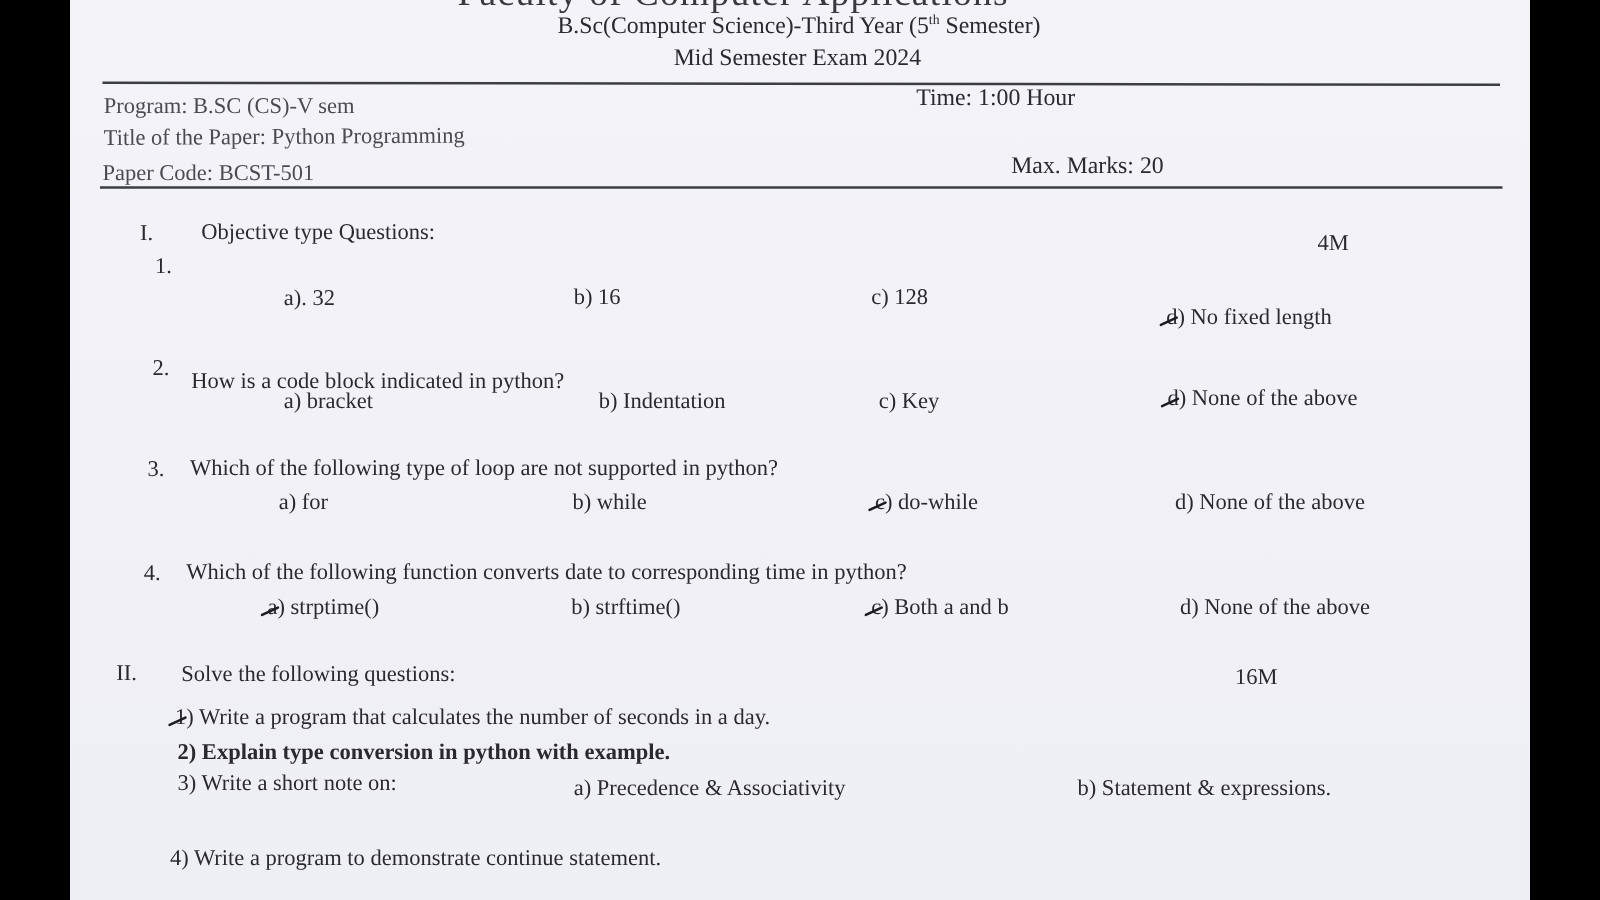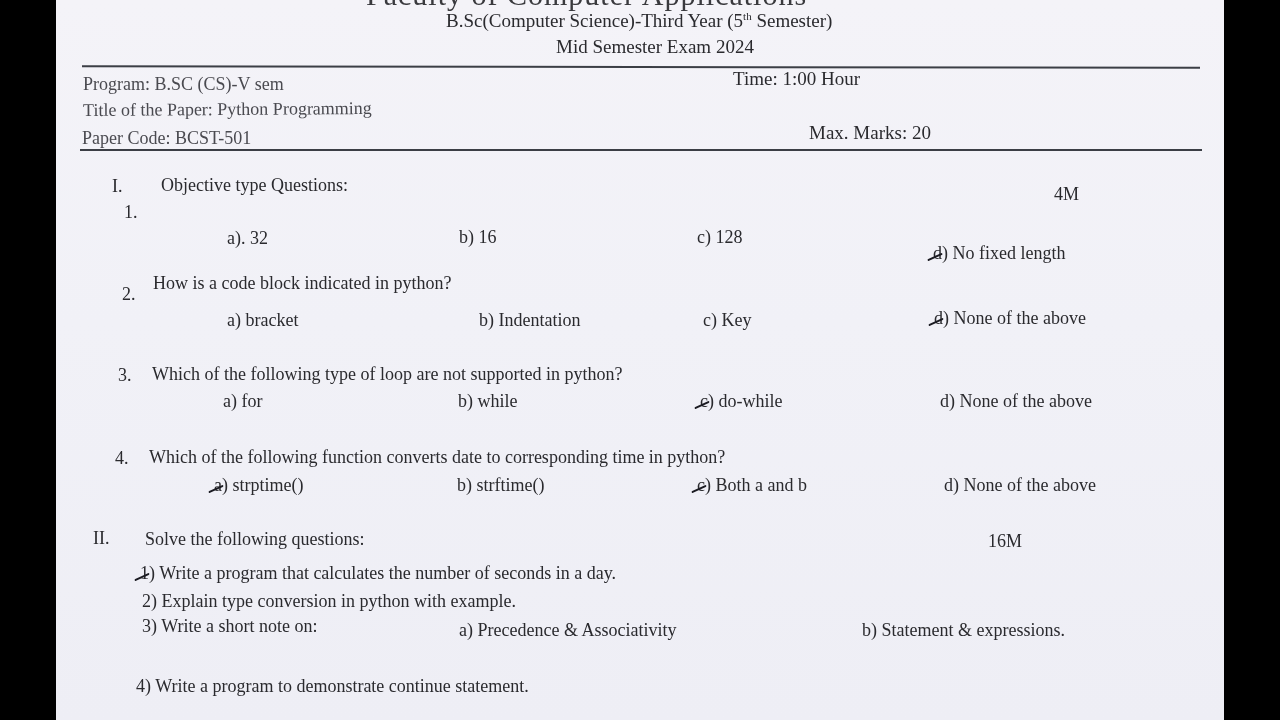--- a/index.html
+++ b/index.html
@@ -36,21 +36,21 @@
 </head>
 <body>
 
 <div class="paper">
 
   <div class="hdr-top">Faculty of Computer Applications</div>
 
   <div class="abs t19" style="left:354px; top:10px;">
     <span>B.Sc(Computer Science)-Third Year (5</span><sup>th</sup><span> Semester)</span>
   </div>
-  <div class="abs t19" style="left:464px; top:36px;">Mid Semester Exam 2024</div>
+  <div class="abs t19" style="left:447px; top:36px;">Mid Semester Exam 2024</div>
 
   <div class="rule" style="left:26px; top:66px; width:1118px; transform:rotate(0.08deg);"></div>
 
   <div class="abs t18 muted" style="left:27px; top:74px;">Program: B.SC (CS)-V sem</div>
   <div class="abs t18 muted" style="left:27px; top:99px; transform:rotate(-0.4deg);">Title of the Paper: Python Programming</div>
   <div class="abs t18 muted" style="left:26px; top:128px;">Paper Code: BCST-501</div>
   <div class="abs t19" style="left:641px; top:68px;">Time: 1:00 Hour</div>
   <div class="abs t19" style="left:717px; top:122px;">Max. Marks: 20</div>
 
   <div class="rule" style="left:24px; top:149px; width:1122px;"></div>
@@ -61,21 +61,21 @@
 
   <div class="abs t18" style="left:68px; top:202px;">1.</div>
   <div class="abs t18" style="left:171px; top:228px;">a). 32</div>
   <div class="abs t18" style="left:403px; top:227px;">b) 16</div>
   <div class="abs t18" style="left:641px; top:227px;">c) 128</div>
   <div class="abs t18" style="left:877px; top:243px;">
     <span class="tick"></span><span>d) No fixed length</span>
   </div>
 
   <div class="abs t18" style="left:66px; top:284px;">2.</div>
-  <div class="abs t18" style="left:97px; top:273px;">How is a code block indicated in python?</div>
+  <div class="abs t18" style="left:97px; top:294px;">How is a code block indicated in python?</div>
   <div class="abs t18" style="left:171px; top:310px;">a) bracket</div>
   <div class="abs t18" style="left:423px; top:310px;">b) Indentation</div>
   <div class="abs t18" style="left:647px; top:310px;">c) Key</div>
   <div class="abs t18" style="left:878px; top:308px;">
     <span class="tick"></span><span>d) None of the above</span>
   </div>
 
   <div class="abs t18" style="left:62px; top:365px;">3.</div>
   <div class="abs t18" style="left:96px; top:364px;">Which of the following type of loop are not supported in python?</div>
   <div class="abs t18" style="left:167px; top:391px;">a) for</div>
@@ -96,18 +96,18 @@
   </div>
   <div class="abs t18" style="left:888px; top:475px;">d) None of the above</div>
 
   <div class="abs t18" style="left:37px; top:528px;">II.</div>
   <div class="abs t18" style="left:89px; top:529px;">Solve the following questions:</div>
   <div class="abs t18" style="left:932px; top:531px;">16M</div>
 
   <div class="abs t18" style="left:84px; top:563px;">
     <span class="tick"></span><span>1) Write a program that calculates the number of seconds in a day.</span>
   </div>
-  <div class="abs t18" style="left:86px; top:591px;">2) Explain type conversion in python with example.</div>
+  <div class="abs t18" style="left:86px; top:591px;font-weight:bold;">2) Explain type conversion in python with example.</div>
   <div class="abs t18" style="left:86px; top:616px;text-align:center;">3) Write a short note on:</div>
   <div class="abs t18" style="left:403px; top:620px;">a) Precedence &amp; Associativity</div>
   <div class="abs t18" style="left:806px; top:620px;">b) Statement &amp; expressions.</div>
   <div class="abs t18" style="left:80px; top:676px;">4) Write a program to demonstrate continue statement.</div>
 </div>
 
 </body></html>

